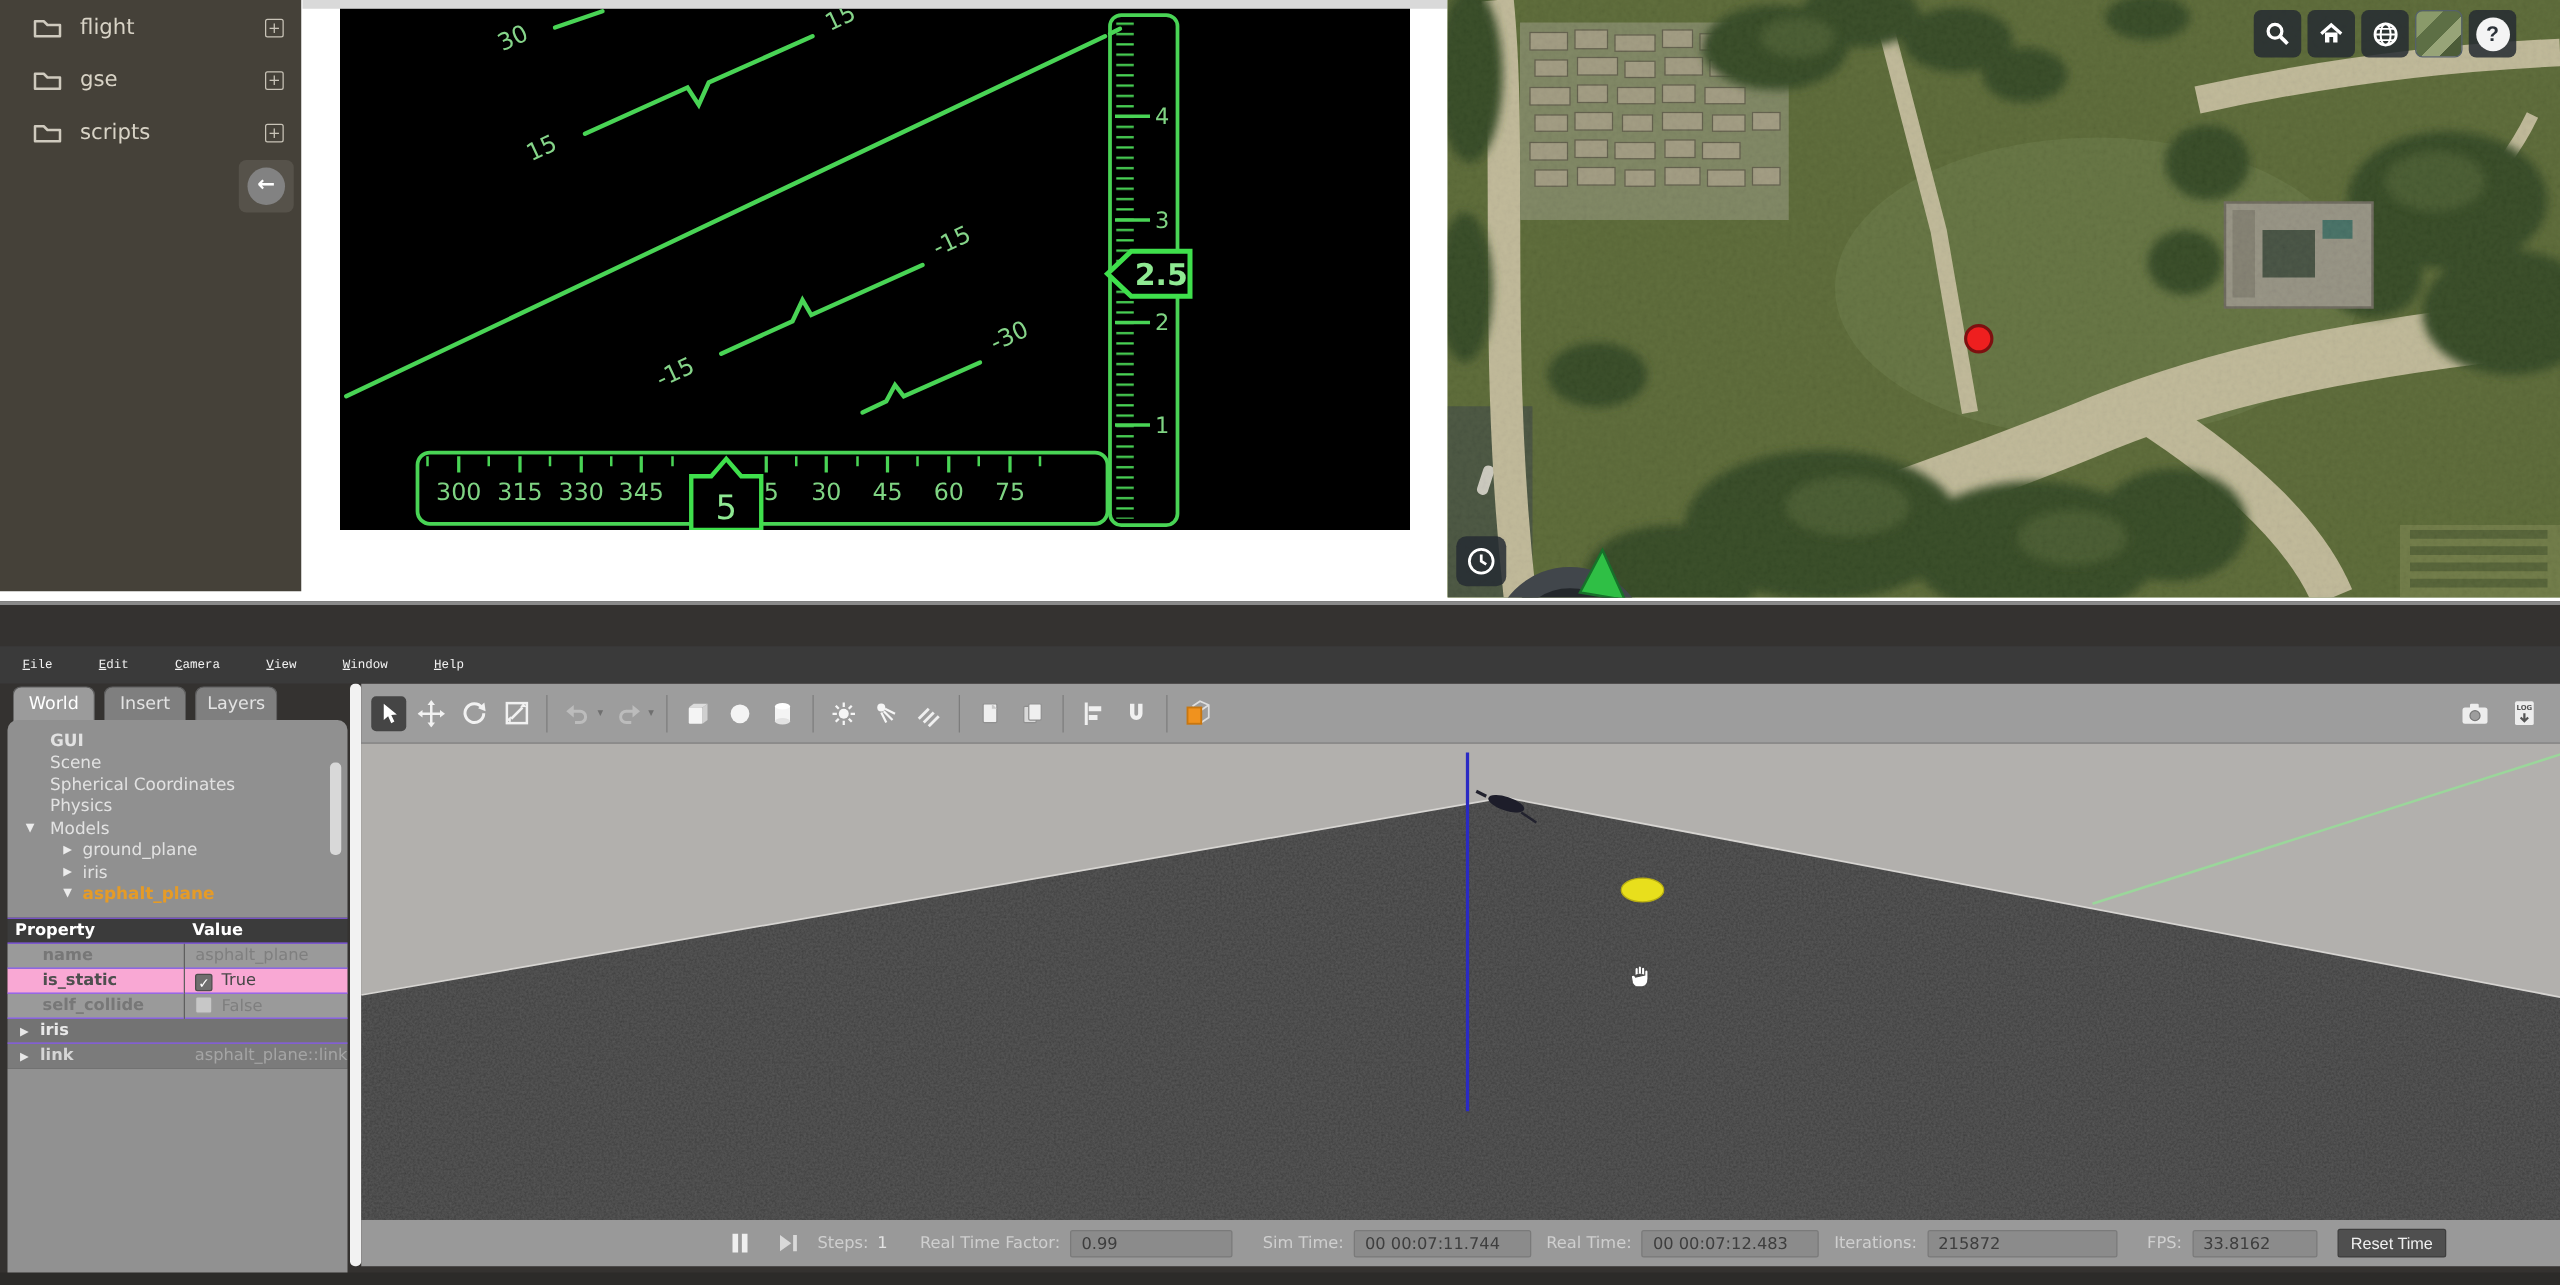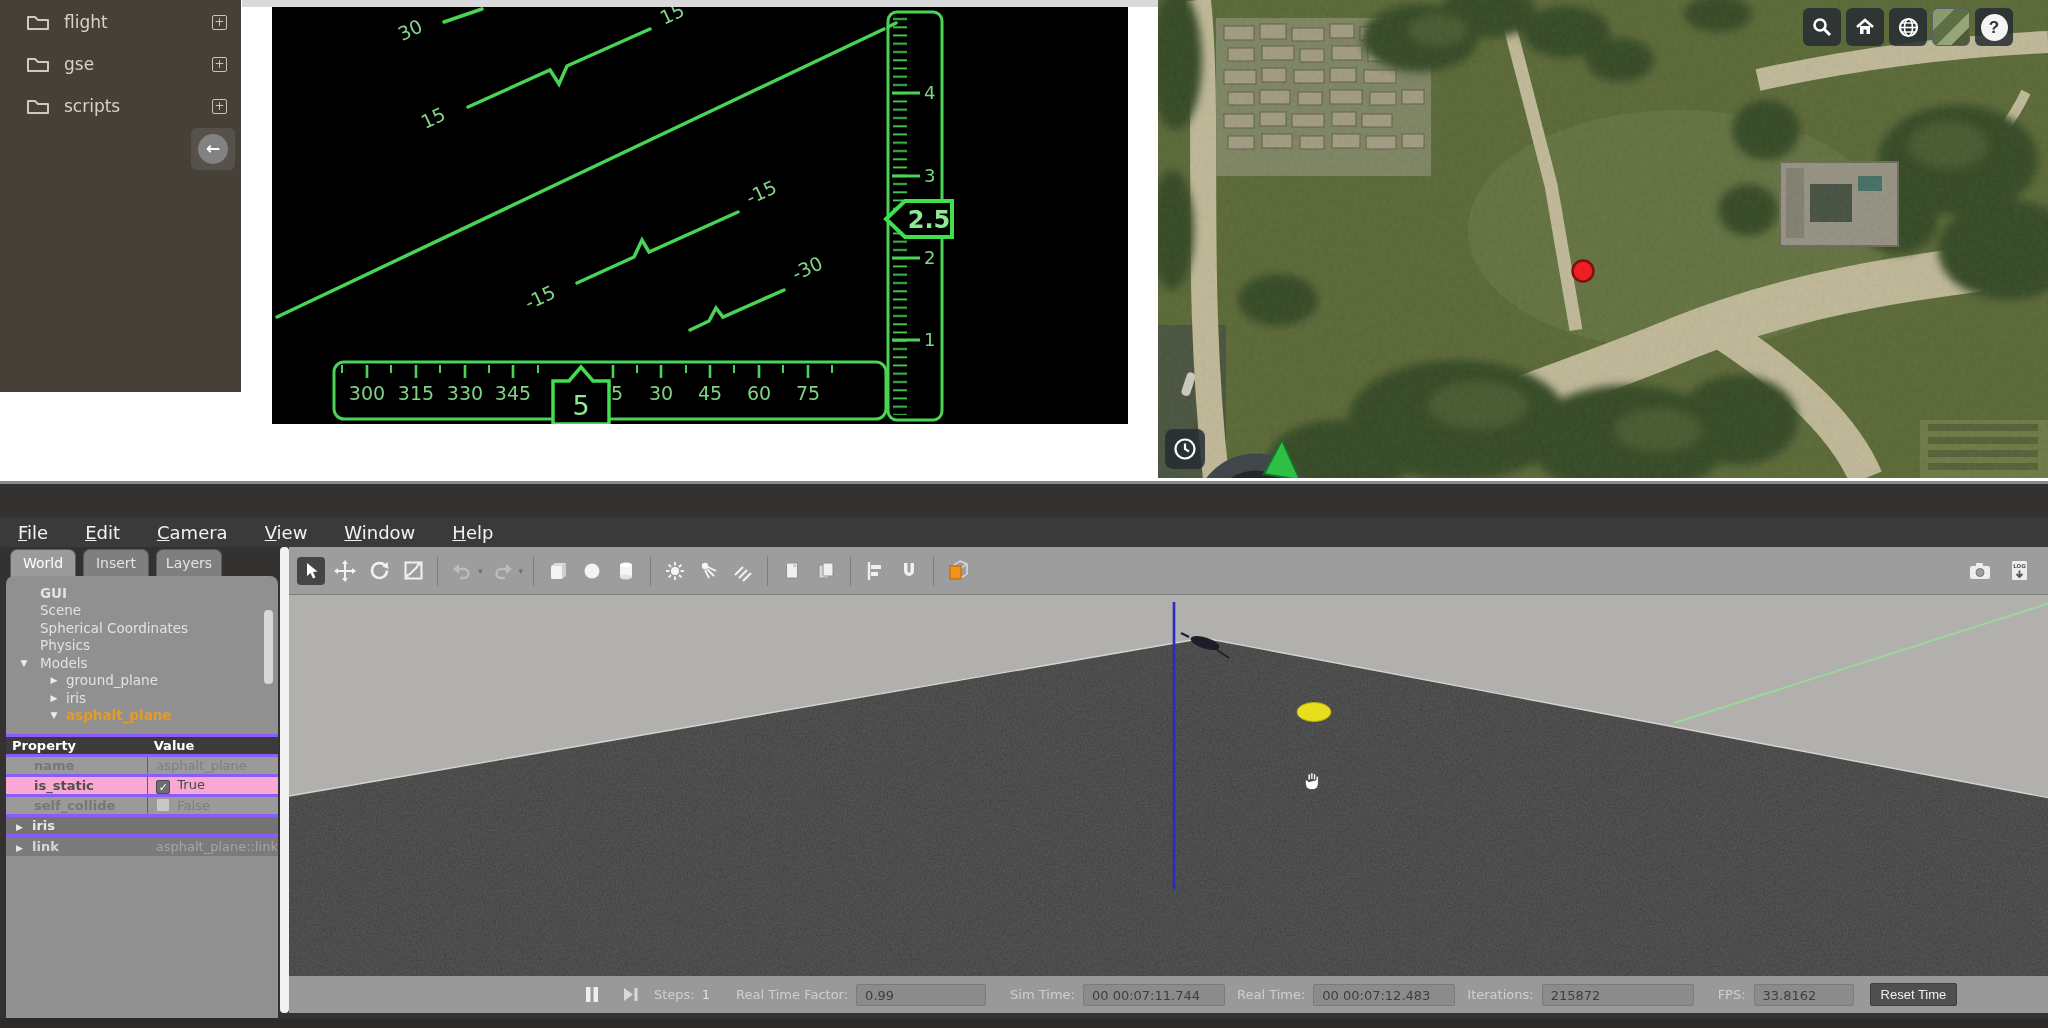--- a/index.html
+++ b/index.html
@@ -3,21 +3,21 @@
 <meta charset="utf-8">
 <style>
   * { margin:0; padding:0; box-sizing:border-box; }
   html,body { width:2048px; height:1028px; overflow:hidden; background:#ffffff;
               font-family:"DejaVu Sans", sans-serif; }
 
   
   #top-section { position:absolute; left:0; top:0; width:2048px; height:481px; background:#fff; }
 
   
-  #sidebar { position:absolute; left:0; top:0; width:241px; height:392px; background:#454139; }
+  #sidebar { position:absolute; left:0; top:0; width:241px; height:473px; background:#454139; }
   .folder-row { position:absolute; left:0; width:241px; height:34px; display:flex; align-items:center; cursor:pointer; }
   .folder-glyph { margin-left:26px; width:24px; height:18px; flex:0 0 auto; }
   .folder-label { margin-left:14px; color:#d8d3c6; font-size:17px; }
   .expand-box { position:absolute; right:14px; width:15px; height:15px; border:1.5px solid #c9c4b8;
                 color:#c9c4b8; font-size:12px; line-height:12px; text-align:center; border-radius:2px; }
   #sidebar-back-wrap { position:absolute; right:6px; top:128px; width:44px; height:42px; background:#56524a; border-radius:6px;
                 display:flex; align-items:center; justify-content:center; }
   #sidebar-back { width:30px; height:30px; border-radius:50%; background:#828282; color:#fff; font-size:17px;
                   font-weight:bold; text-align:center; line-height:29px; cursor:pointer; }
 
@@ -41,41 +41,41 @@
 
   
   #gazebo { position:absolute; left:0; top:481px; width:2048px; height:547px; background:#343230; border-top:3px solid #8a8a8a; }
   #gz-titlebar { position:absolute; left:0; top:0; width:2048px; height:33px;
                  background:linear-gradient(#fcfcfc,#dadada); border-bottom:1px solid #b5b5b5; }
   #gz-title { position:absolute; left:0; right:0; top:6px; text-align:center; color:#555; font-weight:bold; font-size:16px; }
   .win-btn { position:absolute; top:8px; width:18px; height:18px; color:#8a8a8a; font-size:13px; text-align:center;
              line-height:18px; cursor:pointer; }
   #gz-menubar { position:absolute; left:0; top:33px; width:2048px; height:30px; background:#3a3a3a;
                 display:flex; align-items:center; padding-left:18px; gap:37px; }
-  .menu-item { color:#f2f2f2; font-size:18px; cursor:pointer; display:inline-block; }
+  .menu-item { color:#f2f2f2; font-size:10px; cursor:pointer; display:inline-block;font-family:Liberation Mono, monospace; }
   .menu-item::first-letter { text-decoration:underline; }
 
   #gz-content { position:absolute; left:0; top:63px; width:2048px; height:471px; background:#343230; }
 
   
   #gz-left { position:absolute; left:6px; top:2px; width:272px; height:462px; }
   #gz-tabs { display:flex; gap:7px; padding-left:4px; }
   .gz-tab { width:66px; height:28px; border:1px solid #5c5c5c; border-bottom:none; border-radius:7px 7px 0 0;
             background:#7f7f7f; color:#e3e3e3; font-size:14px; text-align:center; line-height:27px; cursor:pointer; }
   .gz-tab.active { background:#9b9b9b; color:#fff; }
   #gz-tree { position:relative; margin-top:-1px; height:158px; background:#909090; border-radius:8px 8px 0 0;
              padding-top:8px; overflow:hidden; }
   .tree-row { height:17.5px; display:flex; align-items:center; color:#e2e2e2; font-size:13.5px; cursor:pointer; }
   .tree-arrow { width:12px; font-size:9px; color:#ececec; text-align:center; flex:0 0 auto; }
   .tree-row.hl .tree-label { color:#e59b27; font-weight:bold; }
   #tree-scrollbar { position:absolute; right:5px; top:34px; width:9px; height:74px; background:#d8d8d8; border-radius:4px; }
 
   
   #prop-table { width:100%; border-collapse:collapse; font-size:13px; }
-  #prop-table td { height:20px; border-top:3px solid #8b5cf6; padding:0; }
+  #prop-table td { height:20px; border-top:1px solid #8b5cf6; padding:0; }
   .pt-head td { background:#3b3b3b; color:#fff; font-weight:bold; padding-left:6px !important; }
   .pt-key { width:147px; padding-left:28px !important; font-weight:bold; }
   .pt-val { padding-left:8px !important; }
   .vline { border-left:1px solid #5f5f5f; }
   .row-light td { background:#9a9a9a; } .row-light .pt-key{ color:#777; } .row-light .pt-val{ color:#7f7f7f; }
   .row-mid td { background:#f9a8d4; } .row-mid .pt-key{ color:#4f4f4f; } .row-mid .pt-val{ color:#474747; }
   .row-dark td { background:#737373; color:#e8e8e8; font-weight:bold; }
   .row-dark2 td { background:#7b7b7b; } .row-dark2 .pt-key{ color:#d6d6d6; } .row-dark2 .pt-val{ color:#a5a5a5; font-weight:normal; }
   .pt-expander { display:inline-block; width:16px; font-size:9px; color:#e8e8e8; }
   .checkbox { display:inline-block; width:14px; height:14px; vertical-align:-2px; margin-right:7px; border-radius:2px; }

